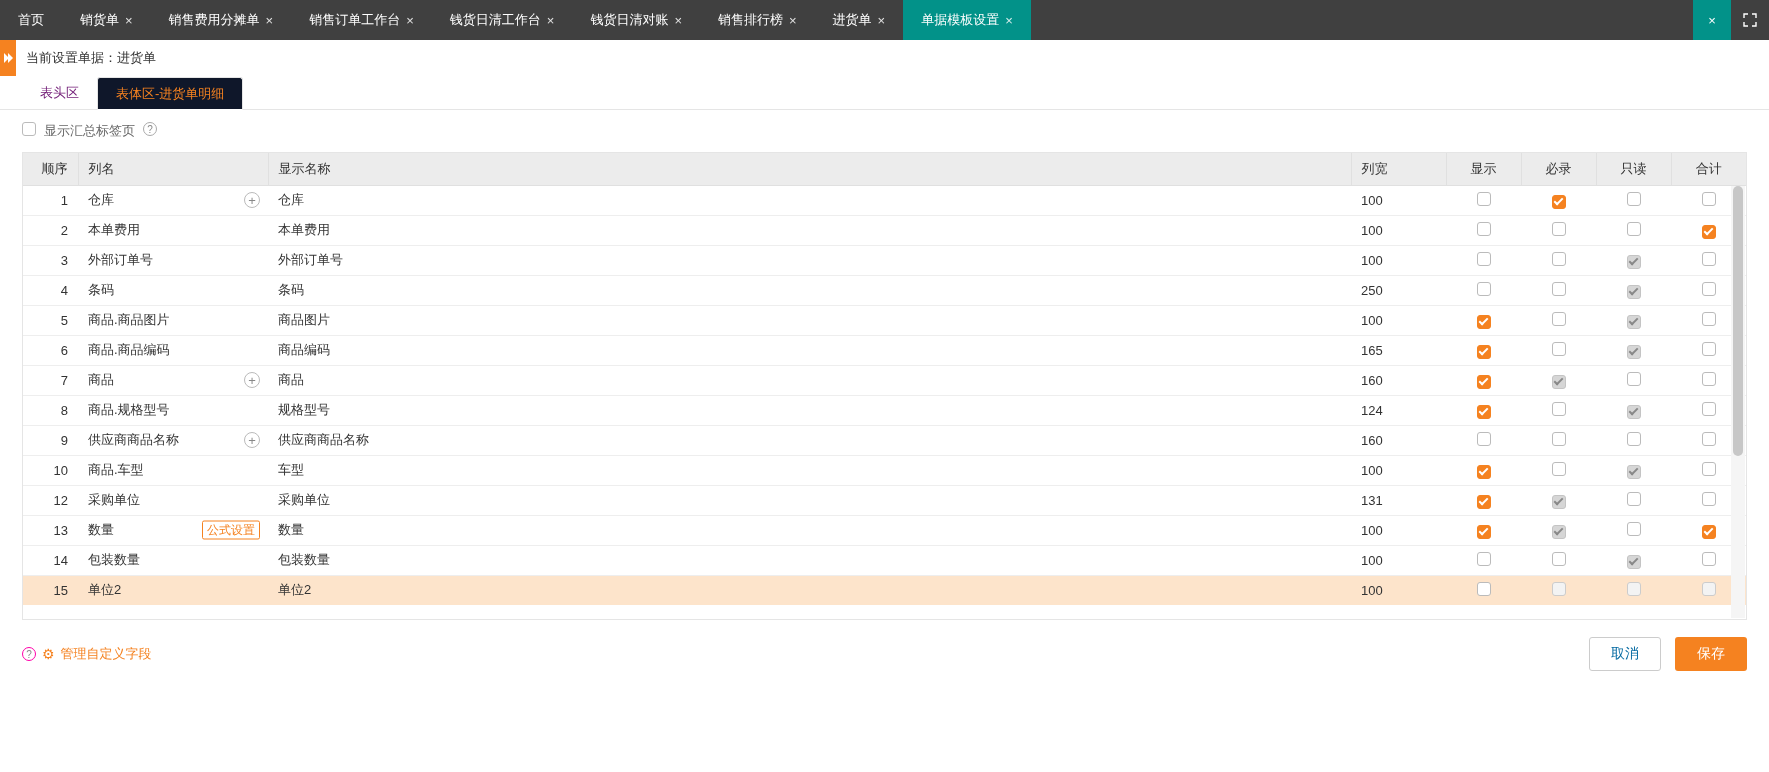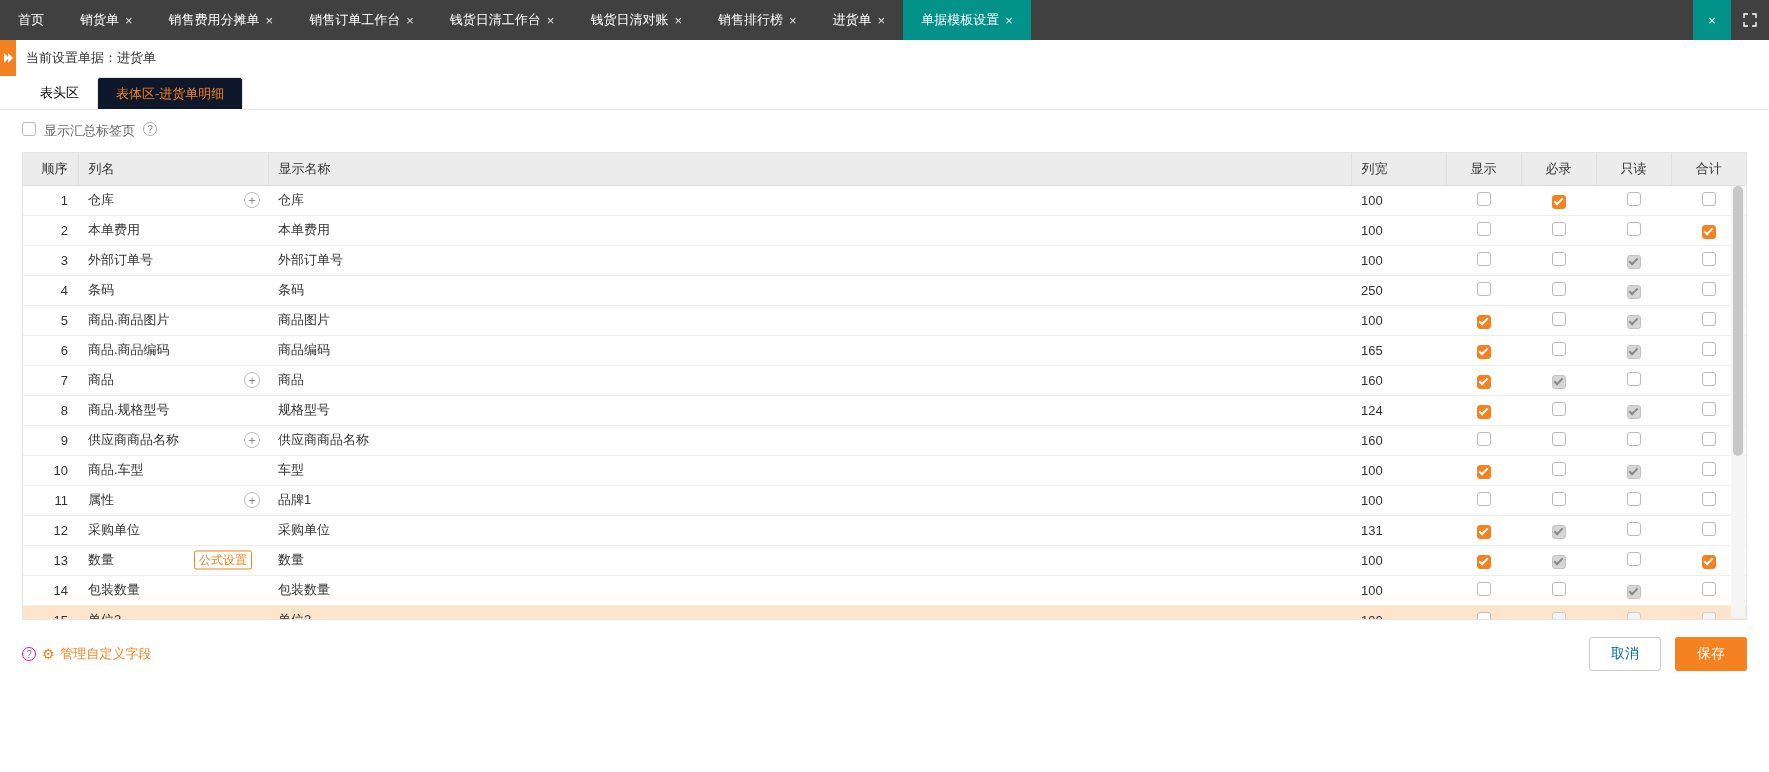--- a/index.html
+++ b/index.html
@@ -58,21 +58,21 @@
     display: flex; align-items: flex-end;
     padding: 0 22px;
     border-bottom: 1px solid #e5e5e5;
     height: 34px;
   }
   .sub-tab {
     padding: 0 18px;
     height: 33px;
     display: flex; align-items: center;
     cursor: pointer;
-    color: #000000;
+    color: #701a75;
     font-size: 13px;
   }
   .sub-tab.active {
     color: #f58220;
     border: 1px solid #e5e5e5;
     border-bottom: 1px solid #fff;
     border-radius: 3px 3px 0 0;
     background: #0f172a;
     margin-bottom: -1px;
   }
@@ -134,21 +134,21 @@
   .plus-icon {
     width: 16px; height: 16px; border: 1px solid #bbb; border-radius: 50%;
     display: inline-flex; align-items: center; justify-content: center;
     color: #888; font-size: 13px; line-height: 1;
     position: absolute; right: 8px; top: 50%; transform: translateY(-50%);
     cursor: pointer; background: #fff;
   }
   .formula-badge {
     color: #f58220; border: 1px solid #f58220; border-radius: 2px;
     padding: 0 4px; font-size: 12px;
-    position: absolute; right: 16px; top: 50%; transform: translateY(-50%);
+    position: absolute; right: 8px; top: 50%; transform: translateY(-50%);
     cursor: pointer;
   }
   .scroll-rail {
     position: absolute; right: 1px; top: 33px; bottom: 1px; width: 14px;
     background: #f5f5f5;
   }
   .scroll-thumb {
     position: absolute; left: 2px; width: 10px;
     background: #c7c7c7; border-radius: 5px;
     top: 0; height: 270px;
@@ -361,30 +361,20 @@
             <td class="col-seq">10</td>
             <td class="col-name"><span>商品.车型</span></td>
             <td class="col-disp">车型</td>
             <td class="col-w">100</td>
             <td class="col-c"><span class="chk checked"></span></td>
             <td class="col-c"><span class="chk"></span></td>
             <td class="col-c"><span class="chk disabled checked"></span></td>
             <td class="col-c"><span class="chk"></span></td>
           </tr>
           <tr>
-            <td class="col-seq">11</td>
-            <td class="col-name"><span>属性</span><span class="plus-icon">+</span></td>
-            <td class="col-disp">品牌1</td>
-            <td class="col-w">100</td>
-            <td class="col-c"><span class="chk"></span></td>
-            <td class="col-c"><span class="chk"></span></td>
-            <td class="col-c"><span class="chk"></span></td>
-            <td class="col-c"><span class="chk"></span></td>
-          </tr>
-          <tr>
             <td class="col-seq">12</td>
             <td class="col-name"><span>采购单位</span></td>
             <td class="col-disp">采购单位</td>
             <td class="col-w">131</td>
             <td class="col-c"><span class="chk checked"></span></td>
             <td class="col-c"><span class="chk disabled checked"></span></td>
             <td class="col-c"><span class="chk"></span></td>
             <td class="col-c"><span class="chk"></span></td>
           </tr>
           <tr>

